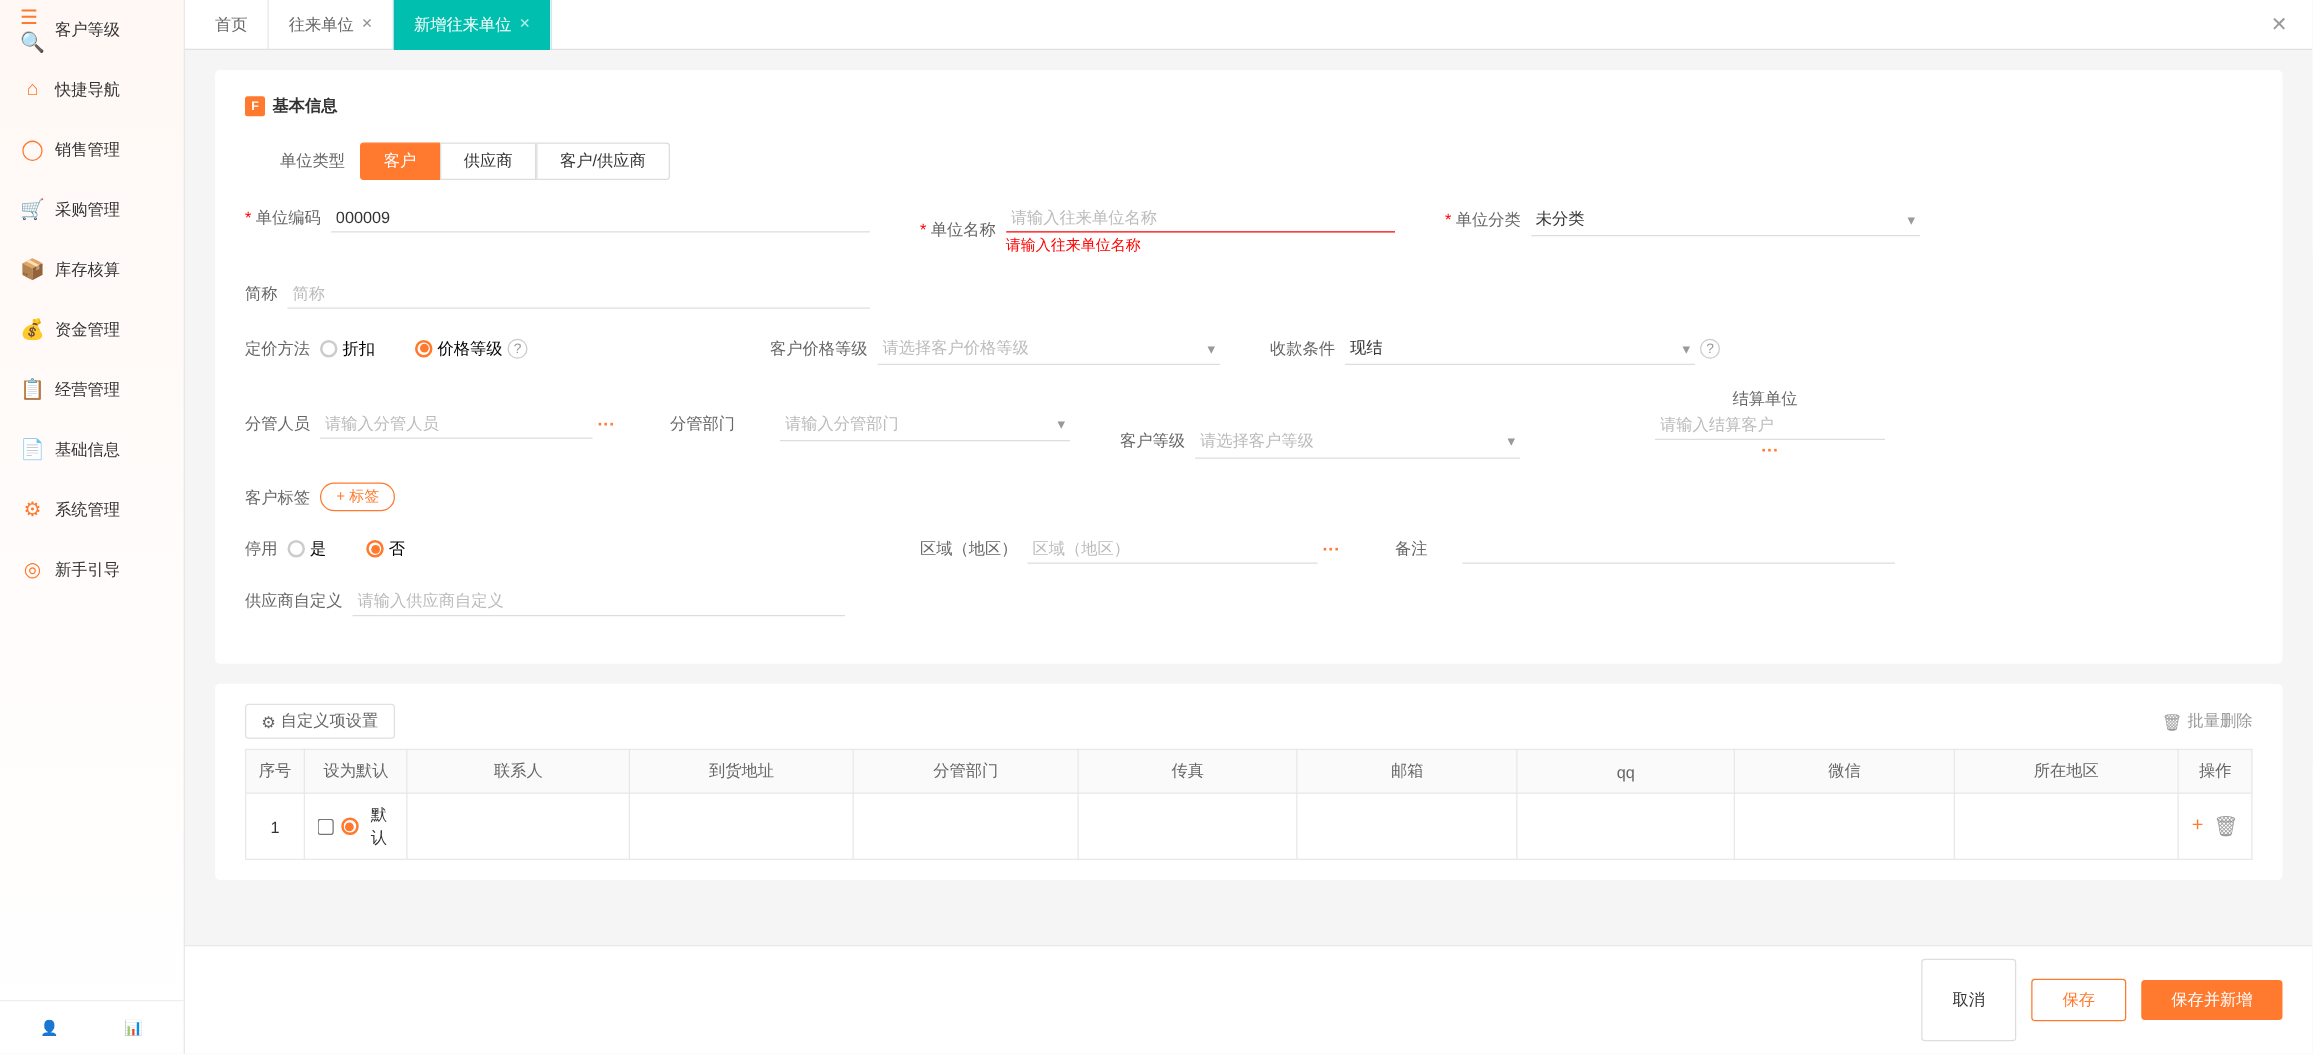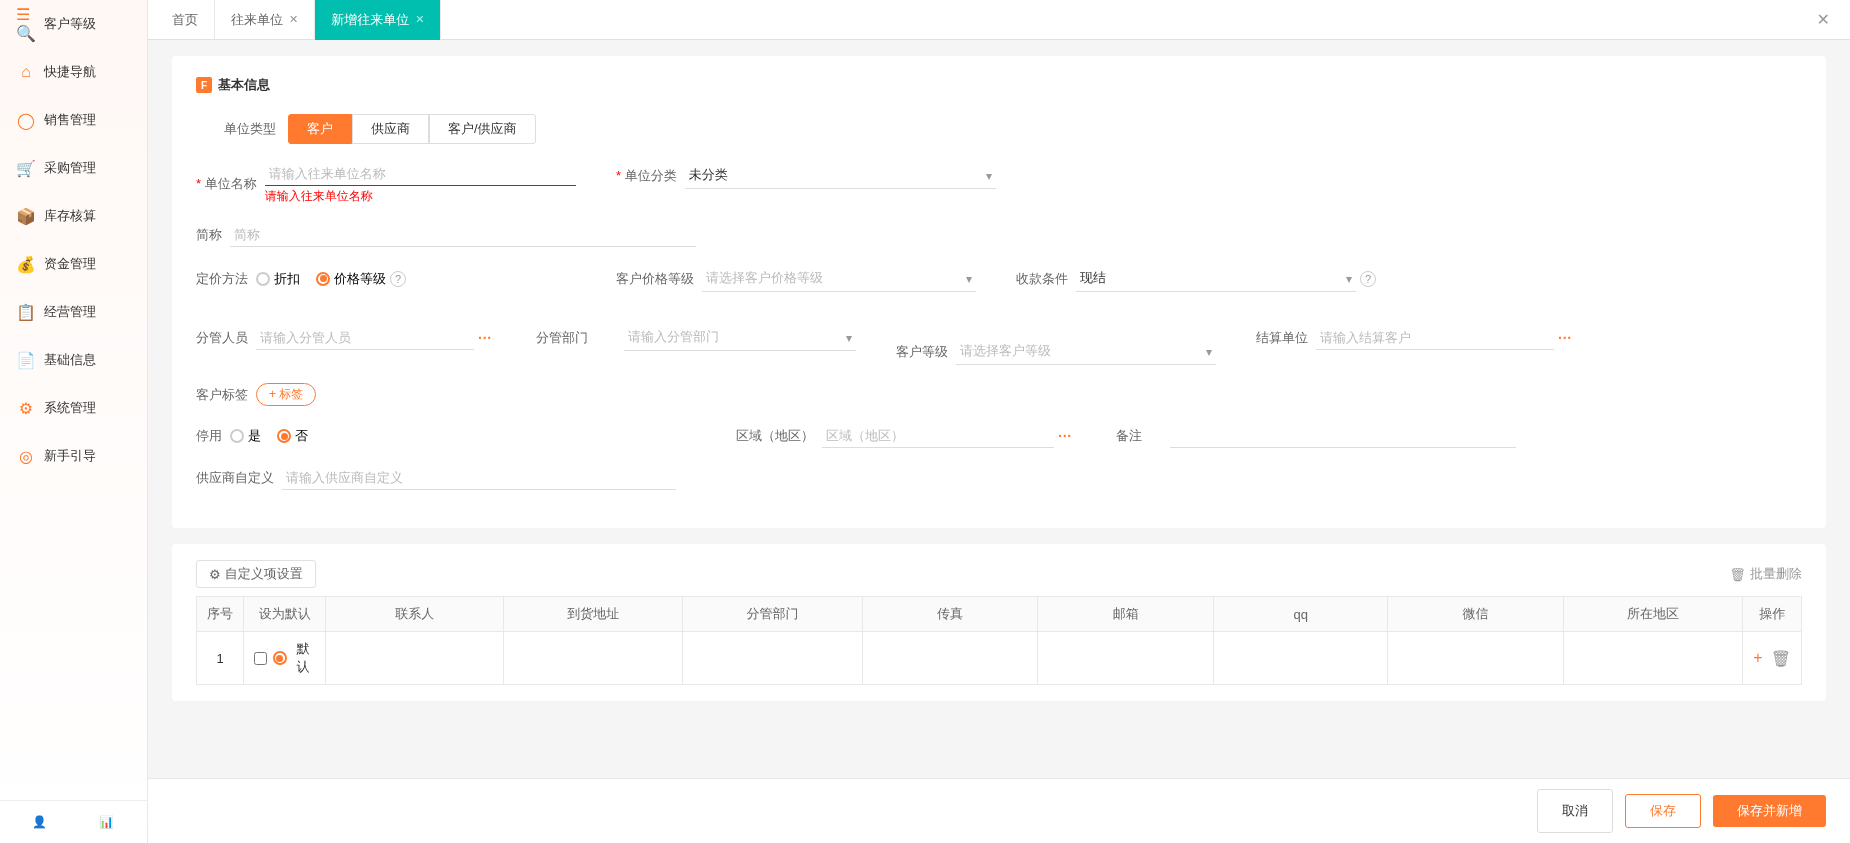--- a/index.html
+++ b/index.html
@@ -227,21 +227,21 @@
       font-size: 12px;
     }
     .select-placeholder {
       color: #bbb;
     }
     .select-value {
       color: #333;
     }
 
     
-    .radio-group { display: flex; align-items: center; gap: 16px; }
+    .radio-group { display: flex; align-items: center; gap: 32px; }
     .radio-item { display: flex; align-items: center; gap: 4px; cursor: pointer; }
     .radio-outer {
       width: 14px; height: 14px; border: 2px solid #ccc; border-radius: 50%;
       display: flex; align-items: center; justify-content: center;
     }
     .radio-outer.checked { border-color: #ff7a2f; }
     .radio-inner { width: 7px; height: 7px; background: #ff7a2f; border-radius: 50%; }
 
     
     .tag-btn {
@@ -326,21 +326,21 @@
     .footer {
       display: flex;
       justify-content: flex-end;
       align-items: center;
       padding: 10px 24px;
       background: #fff;
       border-top: 1px solid #e8e8e8;
       gap: 12px;
     }
     .btn-cancel {
-      padding: 12px 24px;
+      padding: 23px 24px;
       border: 1px solid #ddd;
       background: #fff;
       border-radius: 3px;
       cursor: pointer;
       color: #333;
       font-size: 13px;
     }
     .btn-save {
       padding: 7px 24px;
       border: 1px solid #ff7a2f;
@@ -441,20 +441,24 @@
       </div>
 
       <div class="unit-type-row">
         <div class="unit-type-label">单位类型</div>
         <button class="unit-type-btn active">客户</button>
         <button class="unit-type-btn">供应商</button>
         <button class="unit-type-btn">客户/供应商</button>
       </div>
 
       <div class="form-row">
+        <div class="form-field">
+          <span class="form-label required">单位编码</span>
+          <input class="form-input" type="text" value="000009" style="">
+        </div>
         <div class="form-field" style="max-width:380px;">
           <span class="form-label required">单位名称</span>
           <div class="form-input-wrap">
             <input class="form-input error" type="text" placeholder="请输入往来单位名称" style="">
             <span class="error-tip">请输入往来单位名称</span>
           </div>
         </div>
         <div class="form-field" style="max-width:380px;">
           <span class="form-label required">单位分类</span>
           <div class="select-wrap">
@@ -514,21 +518,21 @@
           <div class="select-wrap">
             <span class="form-select select-placeholder" style="display:block;padding:4px 24px 4px 4px;border-bottom:1px solid #ddd;cursor:pointer;margin-left:28px;">请输入分管部门</span>
           </div>
         </div>
         <div class="form-field" style="max-width:320px;margin-top:28px;">
           <span class="form-label">客户等级</span>
           <div class="select-wrap">
             <span class="form-select select-placeholder" style="display:block;padding:4px 24px 4px 4px;border-bottom:1px solid #ddd;cursor:pointer;">请选择客户等级</span>
           </div>
         </div>
-        <div class="form-field" style="max-width:320px;">
+        <div class="form-field" style="max-width:320px;flex-direction:column;">
           <span class="form-label">结算单位</span>
           <input class="form-input" type="text" placeholder="请输入结算客户" style="">
           <span class="more-btn">···</span>
         </div>
       </div>
 
       <div class="form-row" style="align-items:flex-start;">
         <div class="form-field">
           <span class="form-label">客户标签</span>
           <button class="tag-btn">+ 标签</button>

